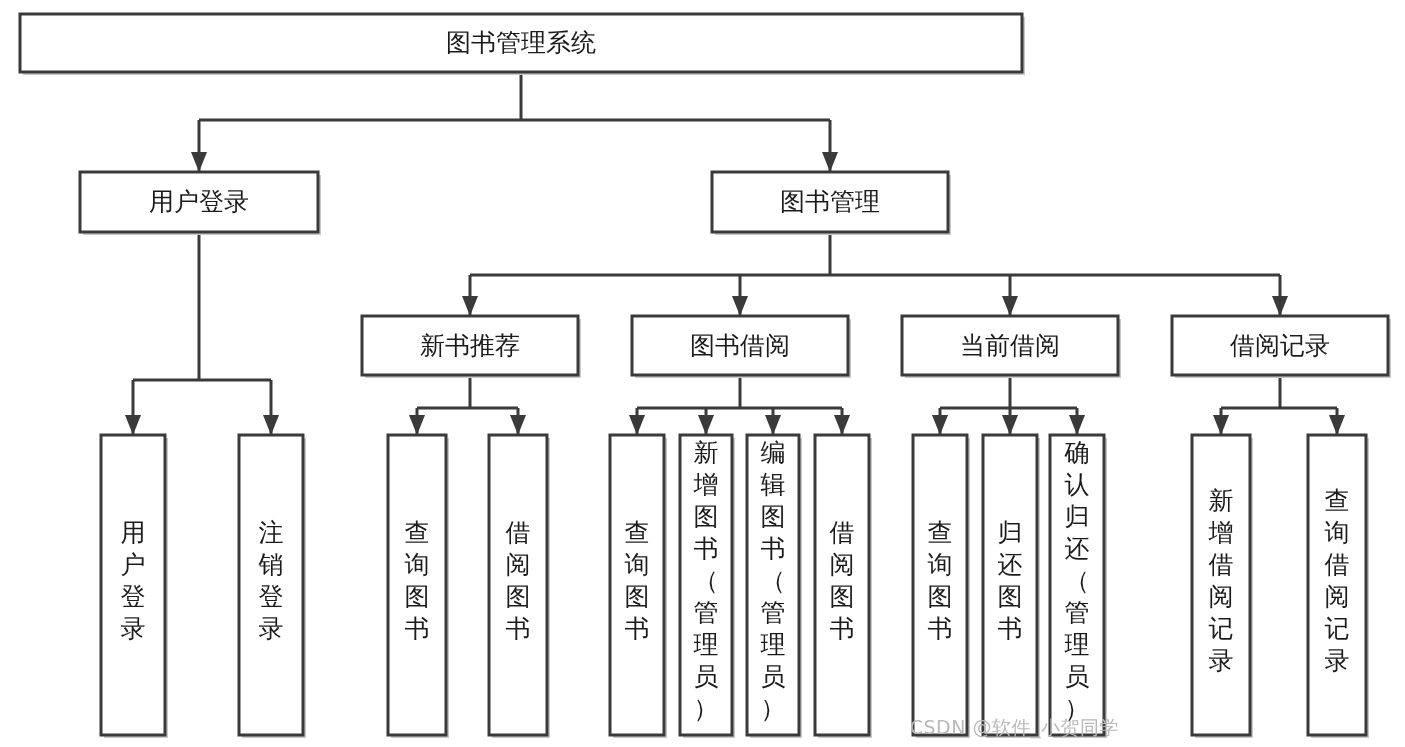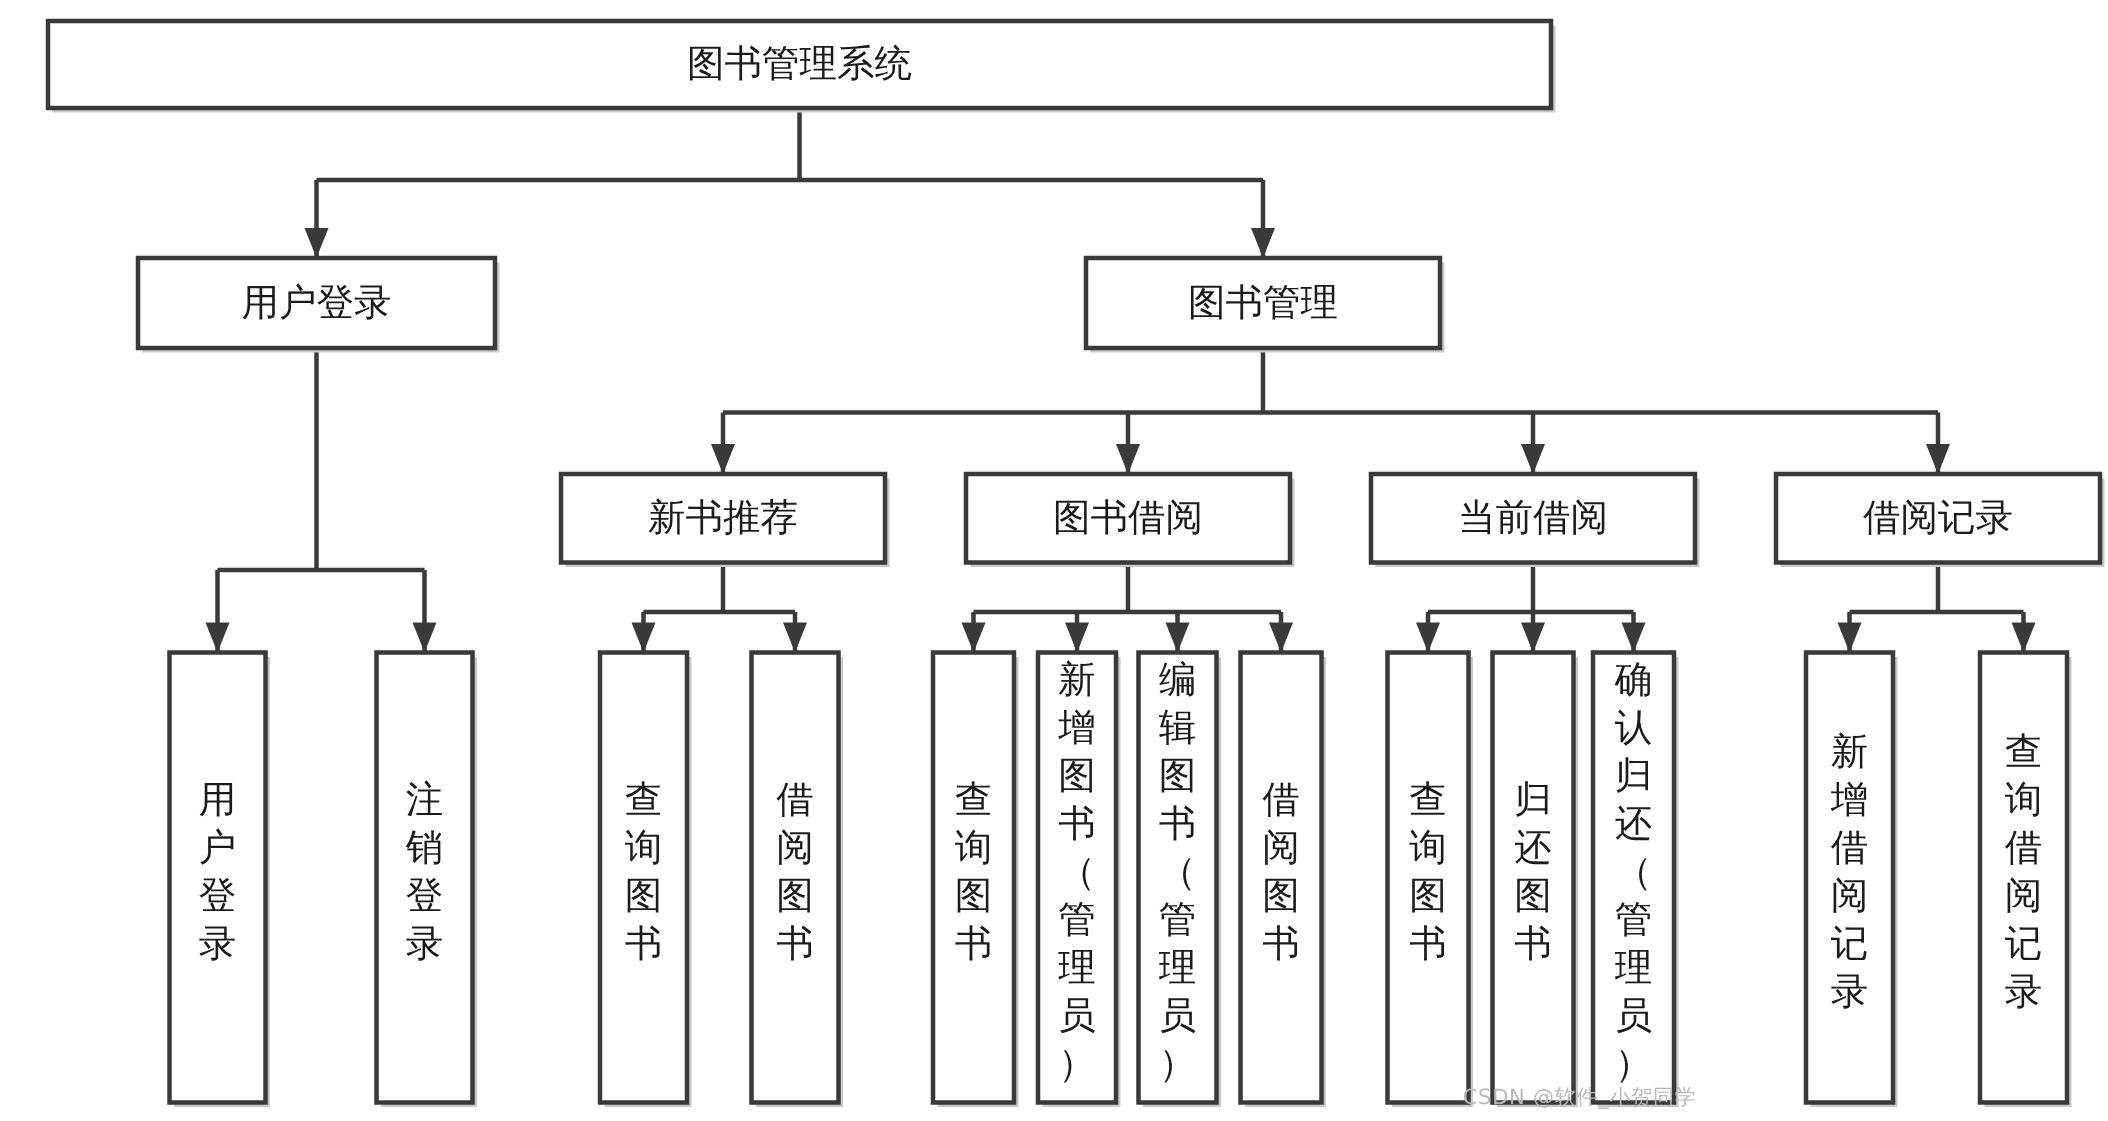--- a/index.html
+++ b/index.html
@@ -9,21 +9,21 @@
   }
   body {
     width: 1405px;
     height: 747px;
     font-family: "DejaVu Sans", "Liberation Sans", sans-serif;
     overflow: hidden;
     position: relative;
   }
   #diagram-root {
     position: absolute;
-    left: 12px;
+    left: 0;
     top: 0;
     width: 1133px;
     height: 747px;
   }
   svg.flow {
     display: block;
     width: 1405px;
     height: 747px;
   }
   .node-box {
@@ -55,21 +55,21 @@
     font-family: "DejaVu Sans", "Liberation Sans", sans-serif;
     font-size: 25px;
     fill: #1b1b1b;
     text-anchor: middle;
   }
   .watermark {
     position: absolute;
     right: 14px;
     bottom: 6px;
     font-family: "DejaVu Sans", "Liberation Sans", sans-serif;
-    font-size: 14px;
+    font-size: 19px;
     color: #b9b9b9;
     letter-spacing: 0.5px;
     white-space: nowrap;
     user-select: none;
   }
 </style>
 </head>
 <body>
 
 <div id="diagram-root">

